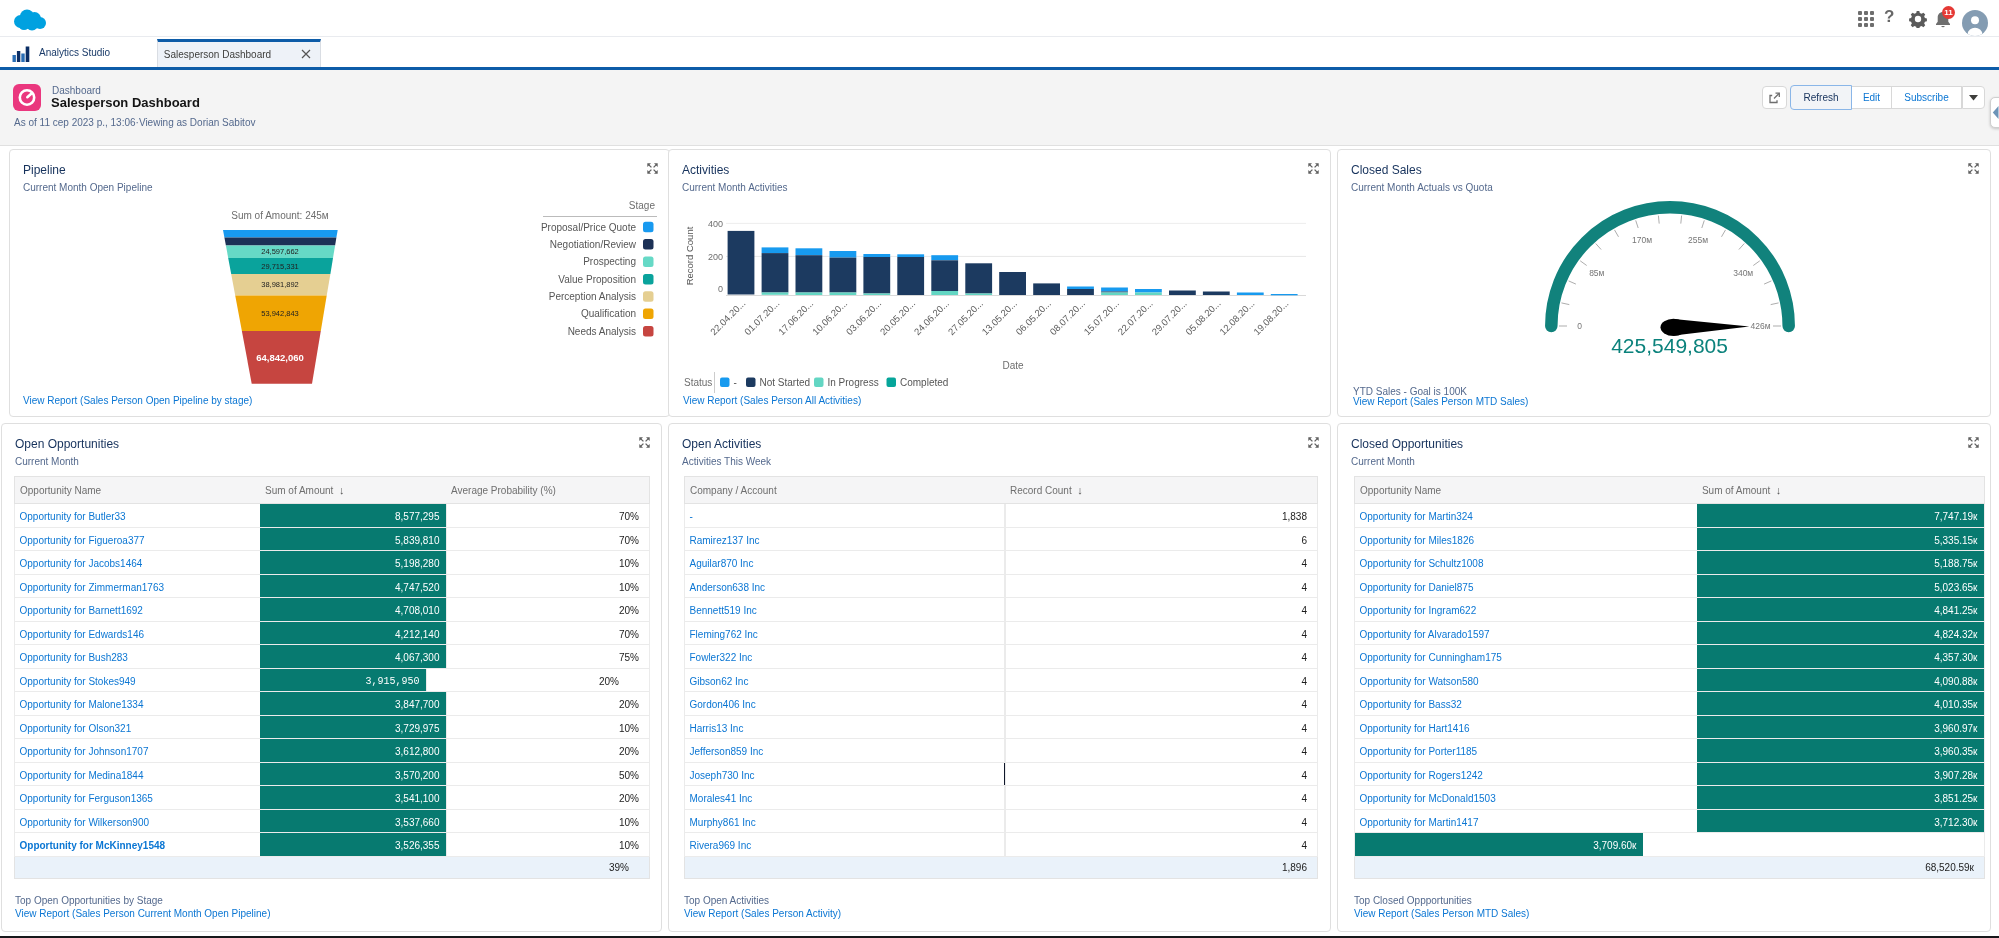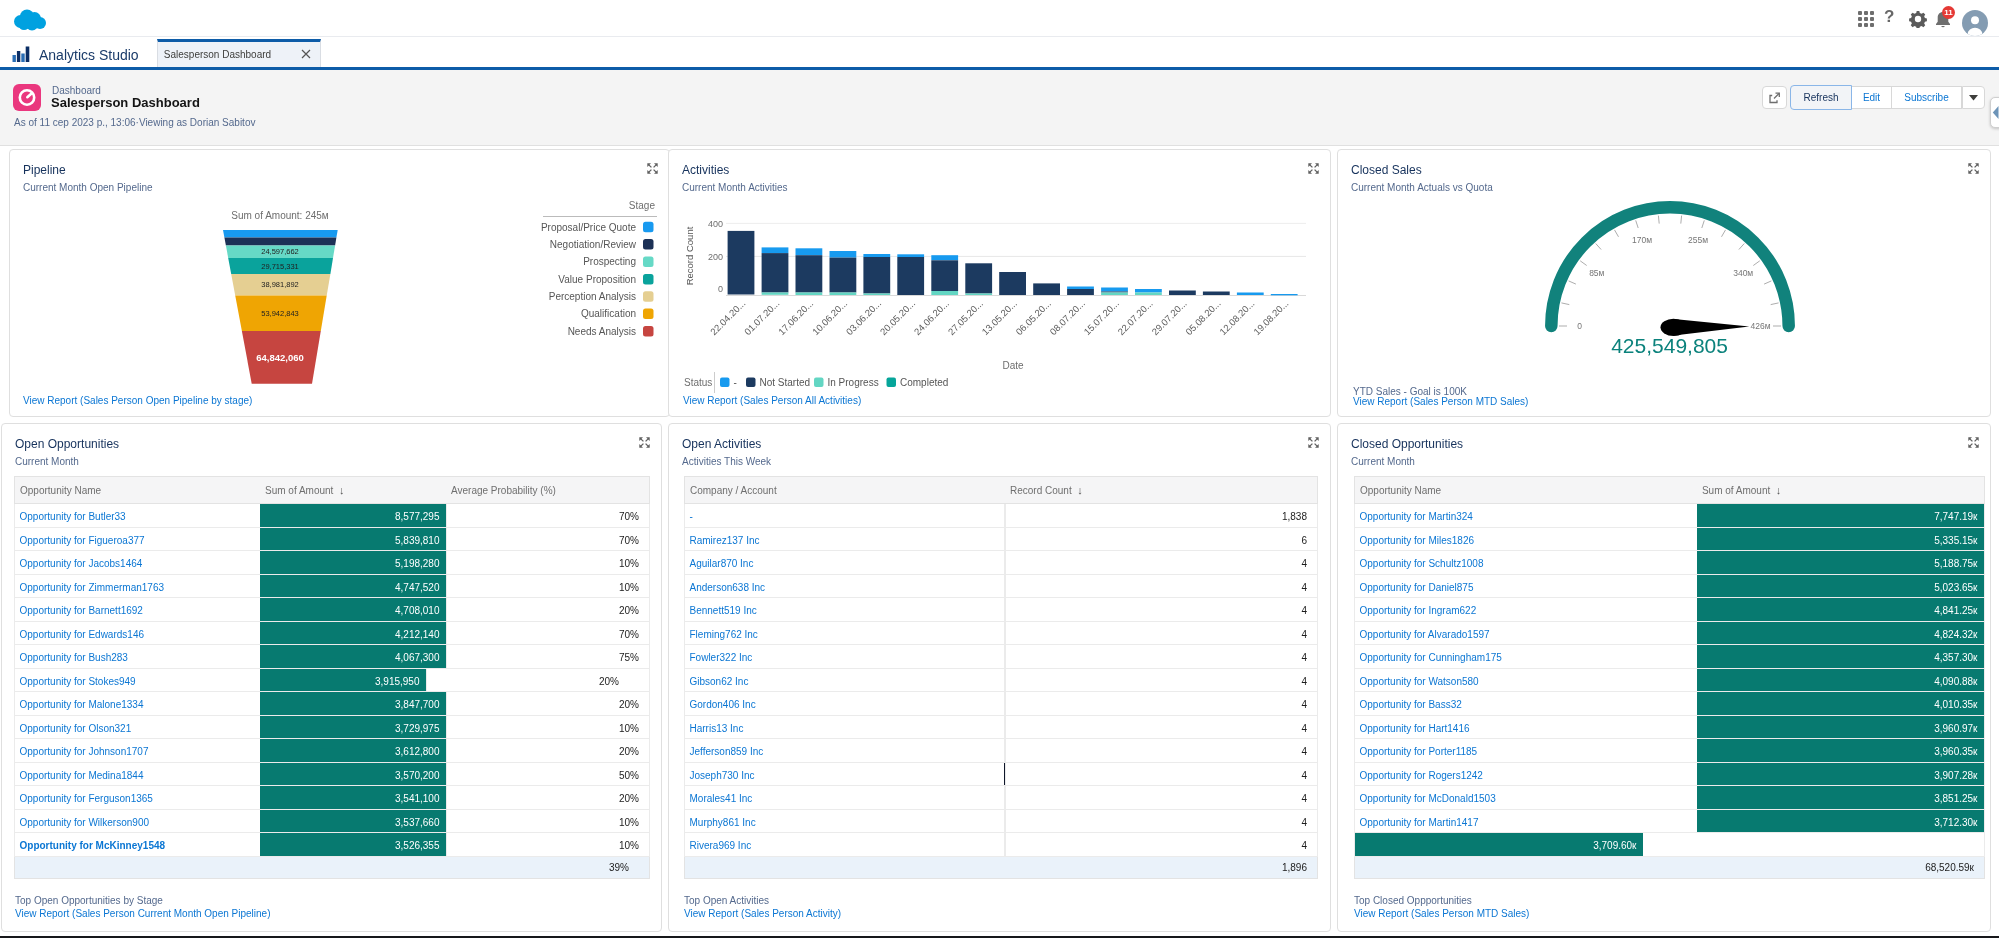--- a/index.html
+++ b/index.html
@@ -75,21 +75,21 @@
       </g>
     </svg>
     <div class="abs" style="left:0;top:37px;width:1999px;height:29.5px;background:#fff;"></div>
     <div class="abs" style="left:0;top:66.5px;width:1999px;height:3px;background:#0d5ca8;"></div>
     <svg class="abs" style="left:12px;top:44px;" width="19" height="19" viewBox="0 0 19 19">
 <rect x="0.5" y="11" width="3.4" height="7" fill="#2a6eb5"></rect>
 <rect x="4.9" y="7" width="3.4" height="11" fill="#0b2e65"></rect>
 <rect x="9.3" y="9.5" width="3.4" height="8.5" fill="#2a6eb5"></rect>
 <rect x="13.7" y="2.5" width="3.6" height="15.5" fill="#0b2e65"></rect>
 </svg>
-    <div class="abs" style="left:39px;top:47px;font-size:14px;color:#1a3b69;">Analytics Studio</div>
+    <div class="abs" style="left:39px;top:47px;font-size:10px;color:#1a3b69;">Analytics Studio</div>
     <div class="abs" style="left:157px;top:39px;width:164px;height:27.5px;background:#eef2f8;border-top:3px solid #0d5ca8;border-left:1px solid #d9dde3;border-right:1px solid #d9dde3;">
 <div style="position:absolute;left:2px;top:7px;width:115px;font-size:10px;color:#3e3e3c;text-align:center;white-space:nowrap;">Salesperson Dashboard</div>
 <svg style="position:absolute;right:9px;top:7px;" width="10" height="10" viewBox="0 0 10 10">
         <path d="M1 1 L9 9 M9 1 L1 9" stroke="#555" stroke-width="1.2"></path>
       </svg>
 </div>
     <div class="abs" style="left:0;top:69.5px;width:1999px;height:76px;background:#f4f4f4;border-bottom:1px solid #e0e0e0;"></div>
     <div class="abs" style="left:13px;top:84px;width:28px;height:27px;border-radius:6px;background:#ea377e;"></div>
 <svg class="abs" style="left:13px;top:84px;" width="28" height="27" viewBox="0 0 28 27">
 <circle cx="14" cy="13.5" r="7.2" fill="none" stroke="#fff" stroke-width="2.6"></circle>
@@ -365,21 +365,21 @@
           <div class="tc" style="width:245px;padding-left:4.5px;">
             <span class="lnk">Opportunity for Bush283</span>
           </div>
           <div class="tc amt" style="width:186px;">4,067,300</div>
           <div class="tc num" style="width:203px;">75%</div>
         </div>
         <div class="trow">
           <div class="tc" style="width:245px;padding-left:4.5px;">
             <span class="lnk">Opportunity for Stokes949</span>
           </div>
-          <div class="tc amt" style="width:166px;">3,915,950</div>
+          <div class="tc amt" style="width:166px;font-family:Liberation Mono, monospace;">3,915,950</div>
           <div class="tc num" style="width:203px;">20%</div>
         </div>
         <div class="trow">
           <div class="tc" style="width:245px;padding-left:4.5px;">
             <span class="lnk">Opportunity for Malone1334</span>
           </div>
           <div class="tc amt" style="width:186px;">3,847,700</div>
           <div class="tc num" style="width:203px;">20%</div>
         </div>
         <div class="trow">

